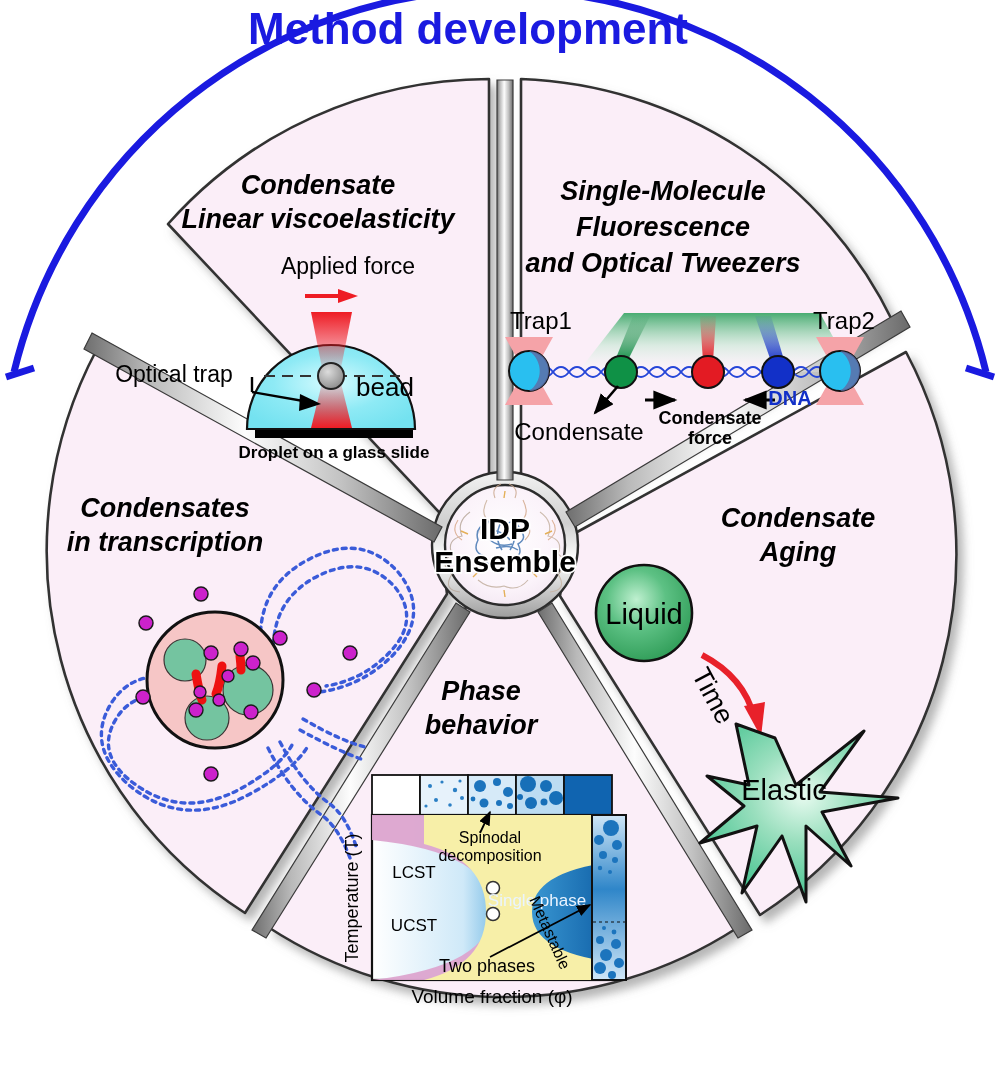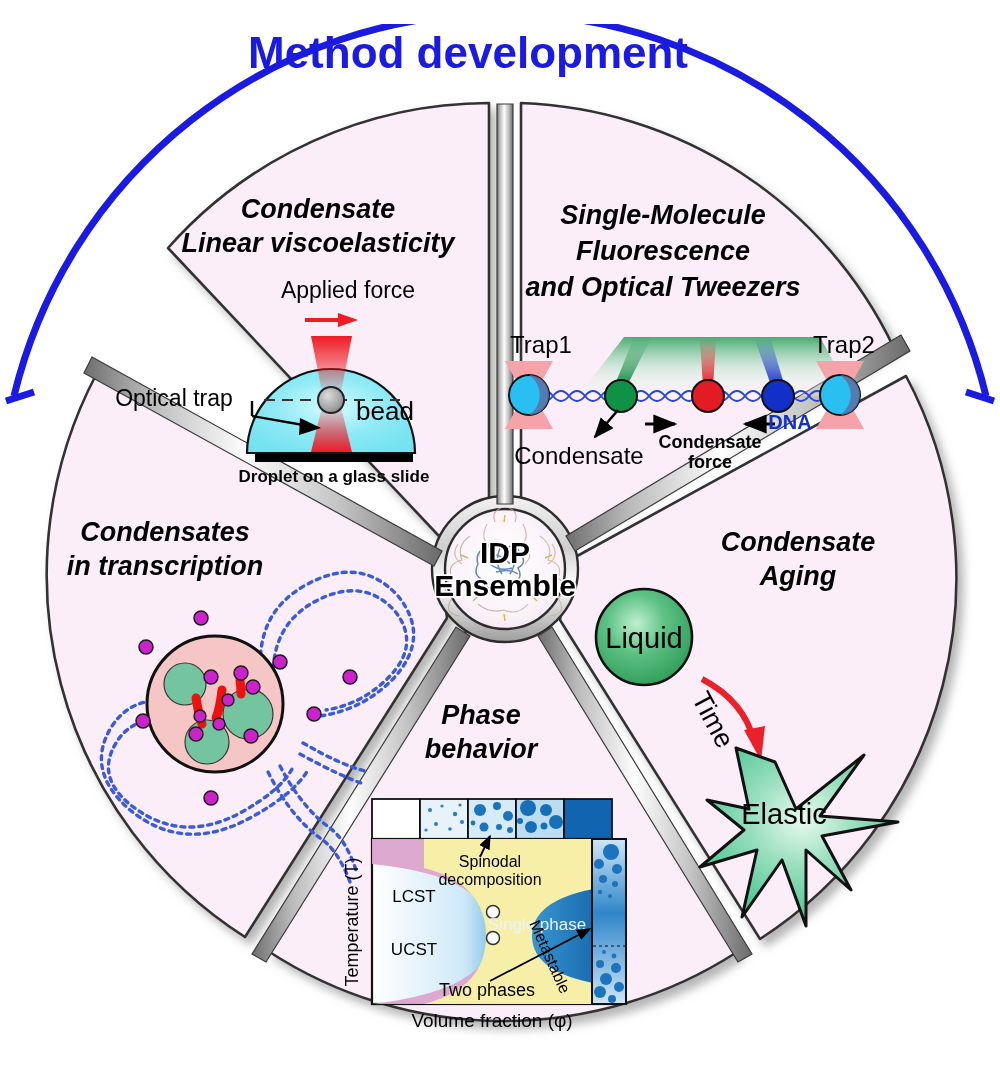--- a/index.html
+++ b/index.html
@@ -1,18 +1,18 @@
 <!DOCTYPE html>
 <html><head>
 <meta charset="utf-8">
 <style>
   html,body{margin:0;padding:0;background:#fff;}
   body{width:1000px;height:1066px;position:relative;overflow:hidden;
        font-family:"Liberation Sans",sans-serif;}
-  #root{position:absolute;inset:0;margin-top:24px;}
+  #root{position:absolute;inset:0;}
   svg#fig{position:absolute;left:0;top:0;width:1000px;height:1066px;display:block;}
   .ttl{font-family:"Liberation Sans",sans-serif;font-weight:bold;font-style:italic;
        fill:#000;text-anchor:middle;}
   .plain{font-family:"Liberation Sans",sans-serif;fill:#000;text-anchor:middle;}
   .plainb{font-family:"Liberation Sans",sans-serif;font-weight:bold;fill:#000;text-anchor:middle;}
   .maintitle{font-family:"Liberation Sans",sans-serif;font-weight:bold;fill:#1a1ae0;
        text-anchor:middle;font-size:44px;}
 </style>
 </head>
 <body>

